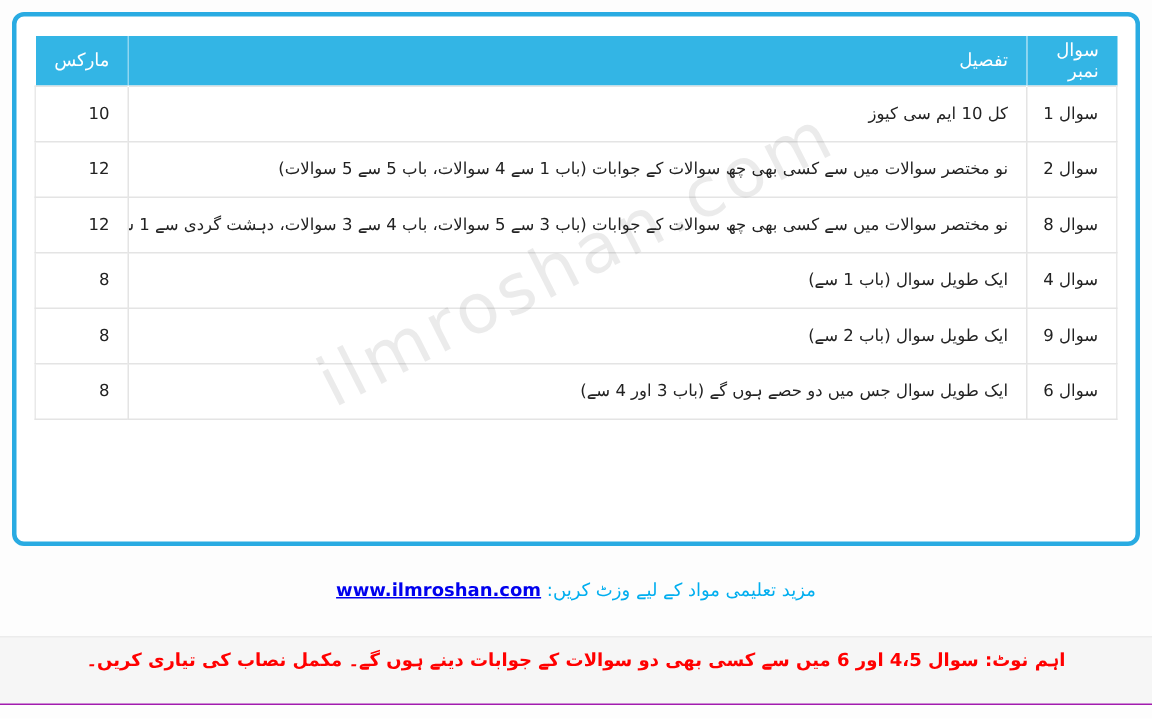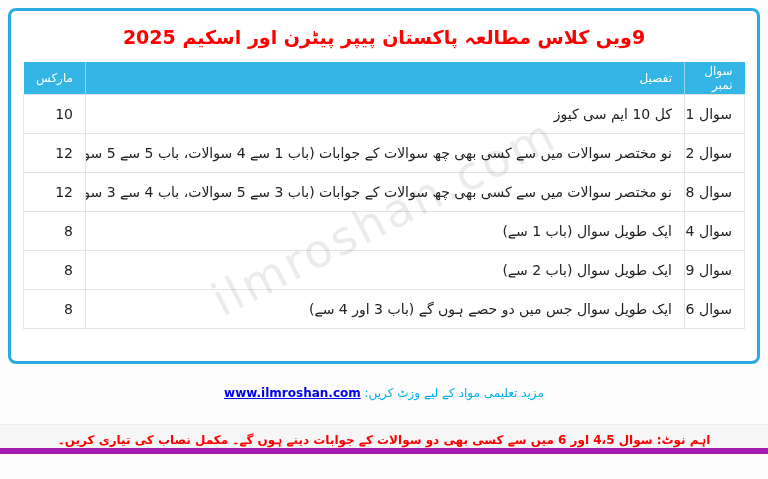--- a/index.html
+++ b/index.html
@@ -60,21 +60,21 @@
     padding: 0 12px;
     border-left: 1px solid rgba(255,255,255,0.45);
   }
   thead th:last-child { border-left: none; margin-left: 12px; }
   .col-question { width: 60px; }
   .col-marks { width: 62px; }
   tbody td {
     height: 37px;
     background: transparent;
     border: 1px solid #e4e4e4;
-    font-size: 14px;
+    font-size: 11px;
     color: #222;
     text-align: right;
     padding: 11px 12px;
     white-space: nowrap;
     overflow: hidden;
   }
   tbody tr td:first-child { border-right: 1px solid #e9e9e9; }
   tbody tr td:last-child { border-left: 1px solid #e9e9e9; }
 
   .watermark {
@@ -102,39 +102,38 @@
     text-decoration: underline;
     font-weight: bold;
     direction: ltr;
     unicode-bidi: embed;
     margin-top: 48px;
   }
 
   .note-strip {
     position: absolute;
     top: 424px; left: 0; right: 0;
-    height: 30px;
+    height: 46px;
     line-height: 30px;
     background: #f6f6f6;
     border-top: 1px solid #ececec;
-    border-bottom: 6px solid #a21caf;
+    border-bottom: 1px solid #a21caf;
     text-align: center;
     direction: rtl;
     color: #ff0000;
     font-weight: bold;
     font-size: 12px;
     white-space: nowrap;
     overflow: hidden;
   }
 </style>
 </head>
 <body>
 
 <div class="content-box">
-  <h1 class="heading">9ویں کلاس مطالعہ پاکستان پیپر پیٹرن اور اسکیم 2025</h1>
 
   <div class="table-wrap">
     <div class="watermark">ilmroshan.com</div>
     <table>
       <thead>
         <tr>
           <th class="col-question">سوال نمبر</th>
           <th>تفصیل</th>
           <th class="col-marks">مارکس</th>
         </tr>

